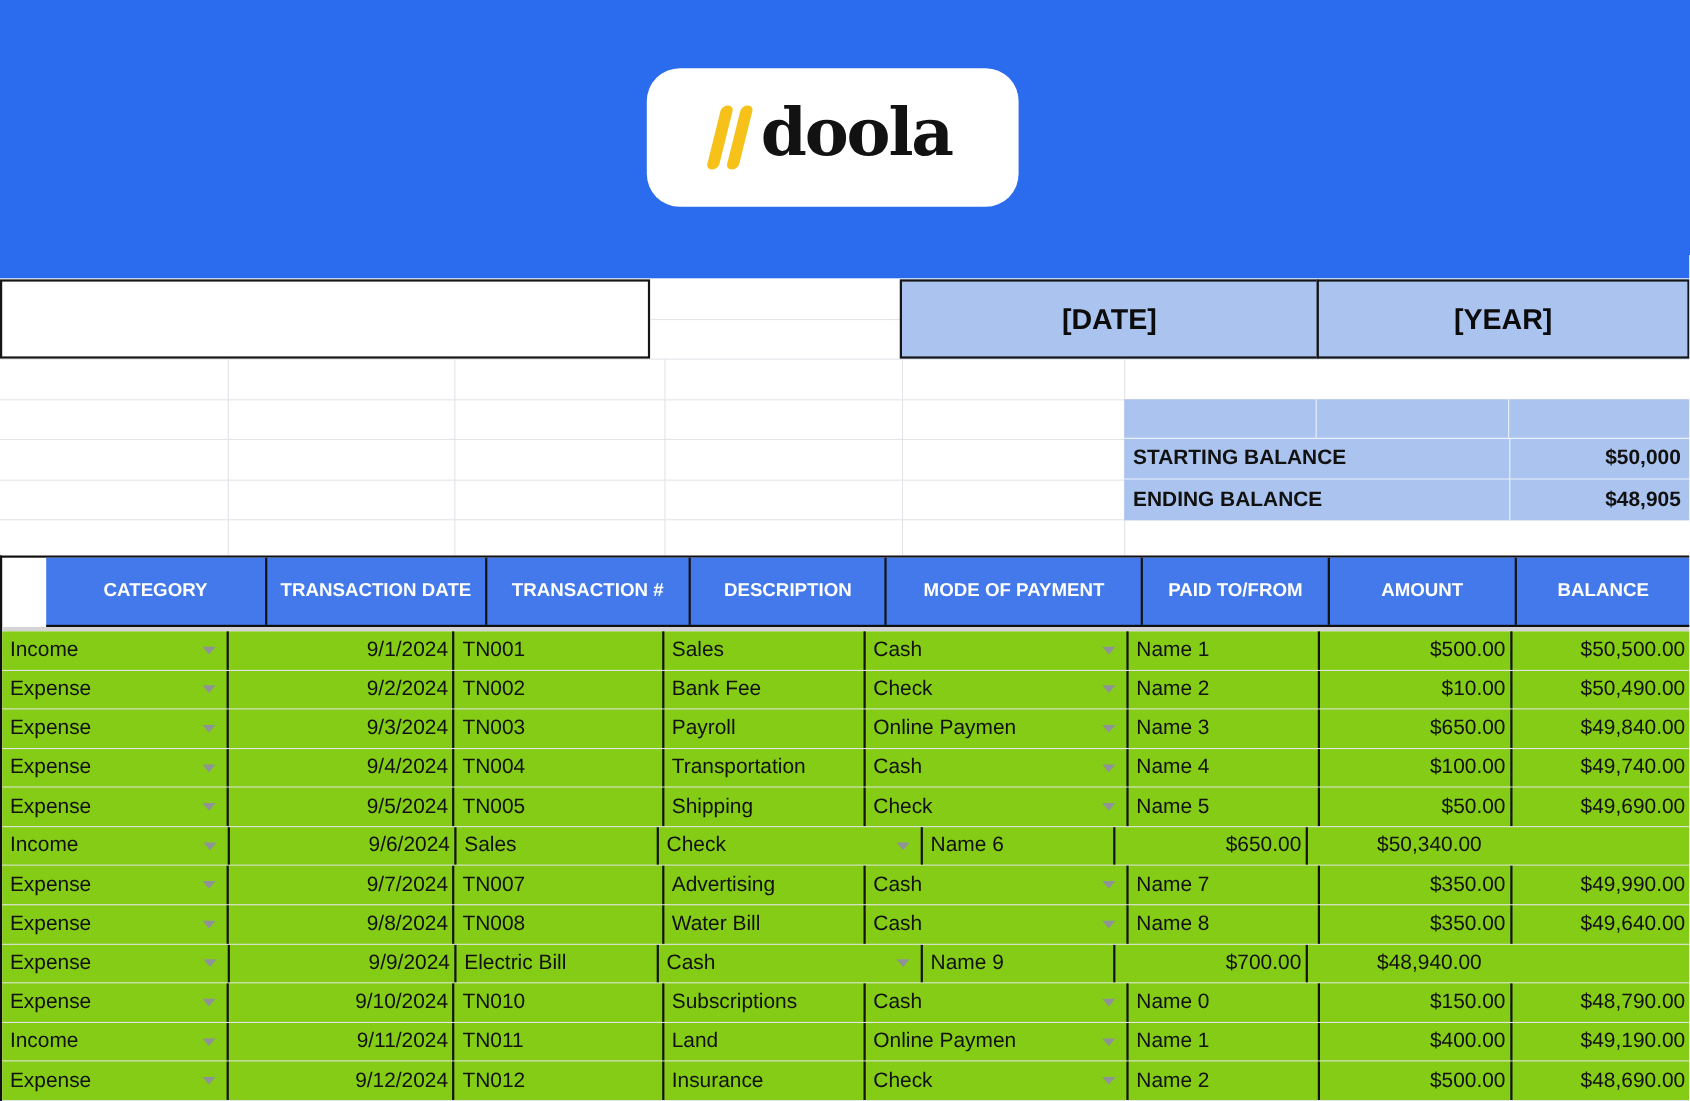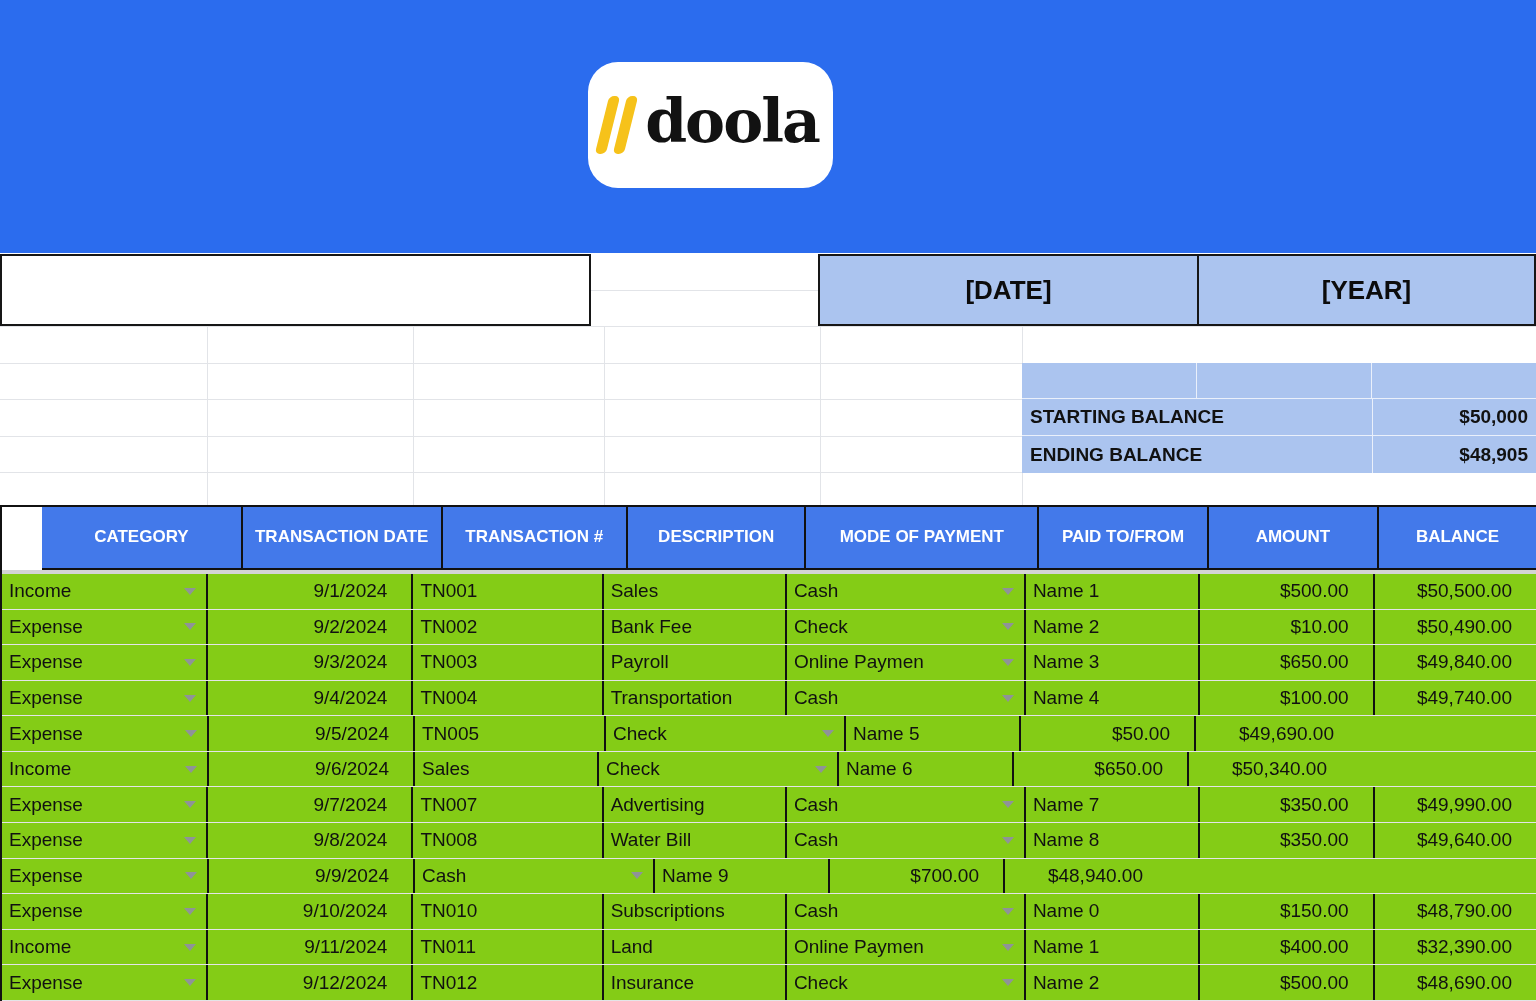--- a/index.html
+++ b/index.html
@@ -3,21 +3,21 @@
 <meta charset="utf-8">
 <style>
   html,body{margin:0;padding:0;background:#fff;}
   #stage{
     position:relative;width:1536px;height:1001px;overflow:hidden;background:#fff;
     font-family:"Liberation Sans",sans-serif;color:#111;
     --banner:#2b6cee;--header:#4379ea;--lightblue:#abc4ef;--yellow:#f6c21a;
   }
   
   .banner{position:absolute;left:0;top:0;width:1536px;height:253px;background:var(--banner);}
-  .logo-box{position:absolute;left:588px;top:62px;width:245px;height:126px;background:#fff;border-radius:30px;
+  .logo-box{position:absolute;left:588px;top:62px;width:338px;height:126px;background:#fff;border-radius:30px;
     display:flex;align-items:center;justify-content:center;}
   .slash{width:11px;height:58px;border-radius:5px;background:var(--yellow);transform:skewX(-14deg);}
   .slash+.slash{margin-left:7px;}
   .logo-text{font-family:"DejaVu Serif",serif;font-weight:700;font-size:60px;color:#121212;
     letter-spacing:-2px;margin-left:14px;line-height:1;padding-bottom:8px;}
   
   .hline,.vline{position:absolute;background:#e2e4e8;}
   .hline{height:1px;}
   .vline{width:1px;}
   
@@ -41,21 +41,21 @@
   .thead{display:flex;height:63px;background:var(--header);box-sizing:border-box;border-bottom:2px solid #111;margin-left:40px;}
   .th{color:#fff;font-weight:700;font-size:17px;display:flex;align-items:center;justify-content:center;
     text-align:center;line-height:1.18;border-right:2px solid #111;box-sizing:border-box;padding:0 6px;}
   .gap-row{height:4px;background:#d4d4d4;}
   .tbody{display:block;}
   .trow{display:flex;height:35.58px;border-bottom:1px solid #e4e4e7;box-sizing:border-box;background:#84cc16;}
   .td{font-size:19px;display:flex;align-items:center;border-right:2px solid #111;box-sizing:border-box;
     overflow:hidden;white-space:nowrap;}
   .c0{width:207px;} .c1{width:206px;} .c2{width:191px;} .c3{width:184px;}
   .c4{width:240px;} .c5{width:175px;} .c6{width:175px;} .c7{width:162px;border-right:none;}
-  .pad-l{padding-left:7px;} .pad-r{justify-content:flex-end;padding-right:24px;}
+  .pad-l{padding-left:7px;} .pad-r{justify-content:flex-end;padding-right:4px;}
   .with-dd{justify-content:space-between;}
   .dd{width:0;height:0;border-left:6px solid transparent;border-right:6px solid transparent;
     border-top:7px solid #8f9398;margin-right:10px;flex:none;}
   .celltext{overflow:hidden;white-space:nowrap;}
 </style>
 </head>
 <body>
 
 <div id="stage" style="--banner: #2b6cee; --header: #4379ea; --lightblue: #abc4ef; --yellow: #f6c21a;">
 
@@ -180,20 +180,21 @@
       <div class="td c7 pad-r">$49,740.00</div>
     </div>
 
     <div class="trow">
       <div class="td c0 with-dd">
         <span class="celltext pad-l">Expense</span>
         <span class="dd"></span>
       </div>
       <div class="td c1 pad-r">9/5/2024</div>
       <div class="td c2 pad-l">TN005</div>
+      <div class="td c3 pad-l">Shipping</div>
       <div class="td c4 with-dd">
         <span class="celltext pad-l">Check</span>
         <span class="dd"></span>
       </div>
       <div class="td c5 pad-l">Name 5</div>
       <div class="td c6 pad-r">$50.00</div>
       <div class="td c7 pad-r">$49,690.00</div>
     </div>
 
     <div class="trow">
@@ -245,20 +246,21 @@
       <div class="td c6 pad-r">$350.00</div>
       <div class="td c7 pad-r">$49,640.00</div>
     </div>
 
     <div class="trow">
       <div class="td c0 with-dd">
         <span class="celltext pad-l">Expense</span>
         <span class="dd"></span>
       </div>
       <div class="td c1 pad-r">9/9/2024</div>
+      <div class="td c3 pad-l">Electric Bill</div>
       <div class="td c4 with-dd">
         <span class="celltext pad-l">Cash</span>
         <span class="dd"></span>
       </div>
       <div class="td c5 pad-l">Name 9</div>
       <div class="td c6 pad-r">$700.00</div>
       <div class="td c7 pad-r">$48,940.00</div>
     </div>
 
     <div class="trow">
@@ -285,21 +287,21 @@
       </div>
       <div class="td c1 pad-r">9/11/2024</div>
       <div class="td c2 pad-l">TN011</div>
       <div class="td c3 pad-l">Land</div>
       <div class="td c4 with-dd">
         <span class="celltext pad-l">Online Paymen</span>
         <span class="dd"></span>
       </div>
       <div class="td c5 pad-l">Name 1</div>
       <div class="td c6 pad-r">$400.00</div>
-      <div class="td c7 pad-r">$32,390.00</div>
+      <div class="td c7 pad-r">$49,190.00</div>
     </div>
 
     <div class="trow">
       <div class="td c0 with-dd">
         <span class="celltext pad-l">Expense</span>
         <span class="dd"></span>
       </div>
       <div class="td c1 pad-r">9/12/2024</div>
       <div class="td c2 pad-l">TN012</div>
       <div class="td c3 pad-l">Insurance</div>

